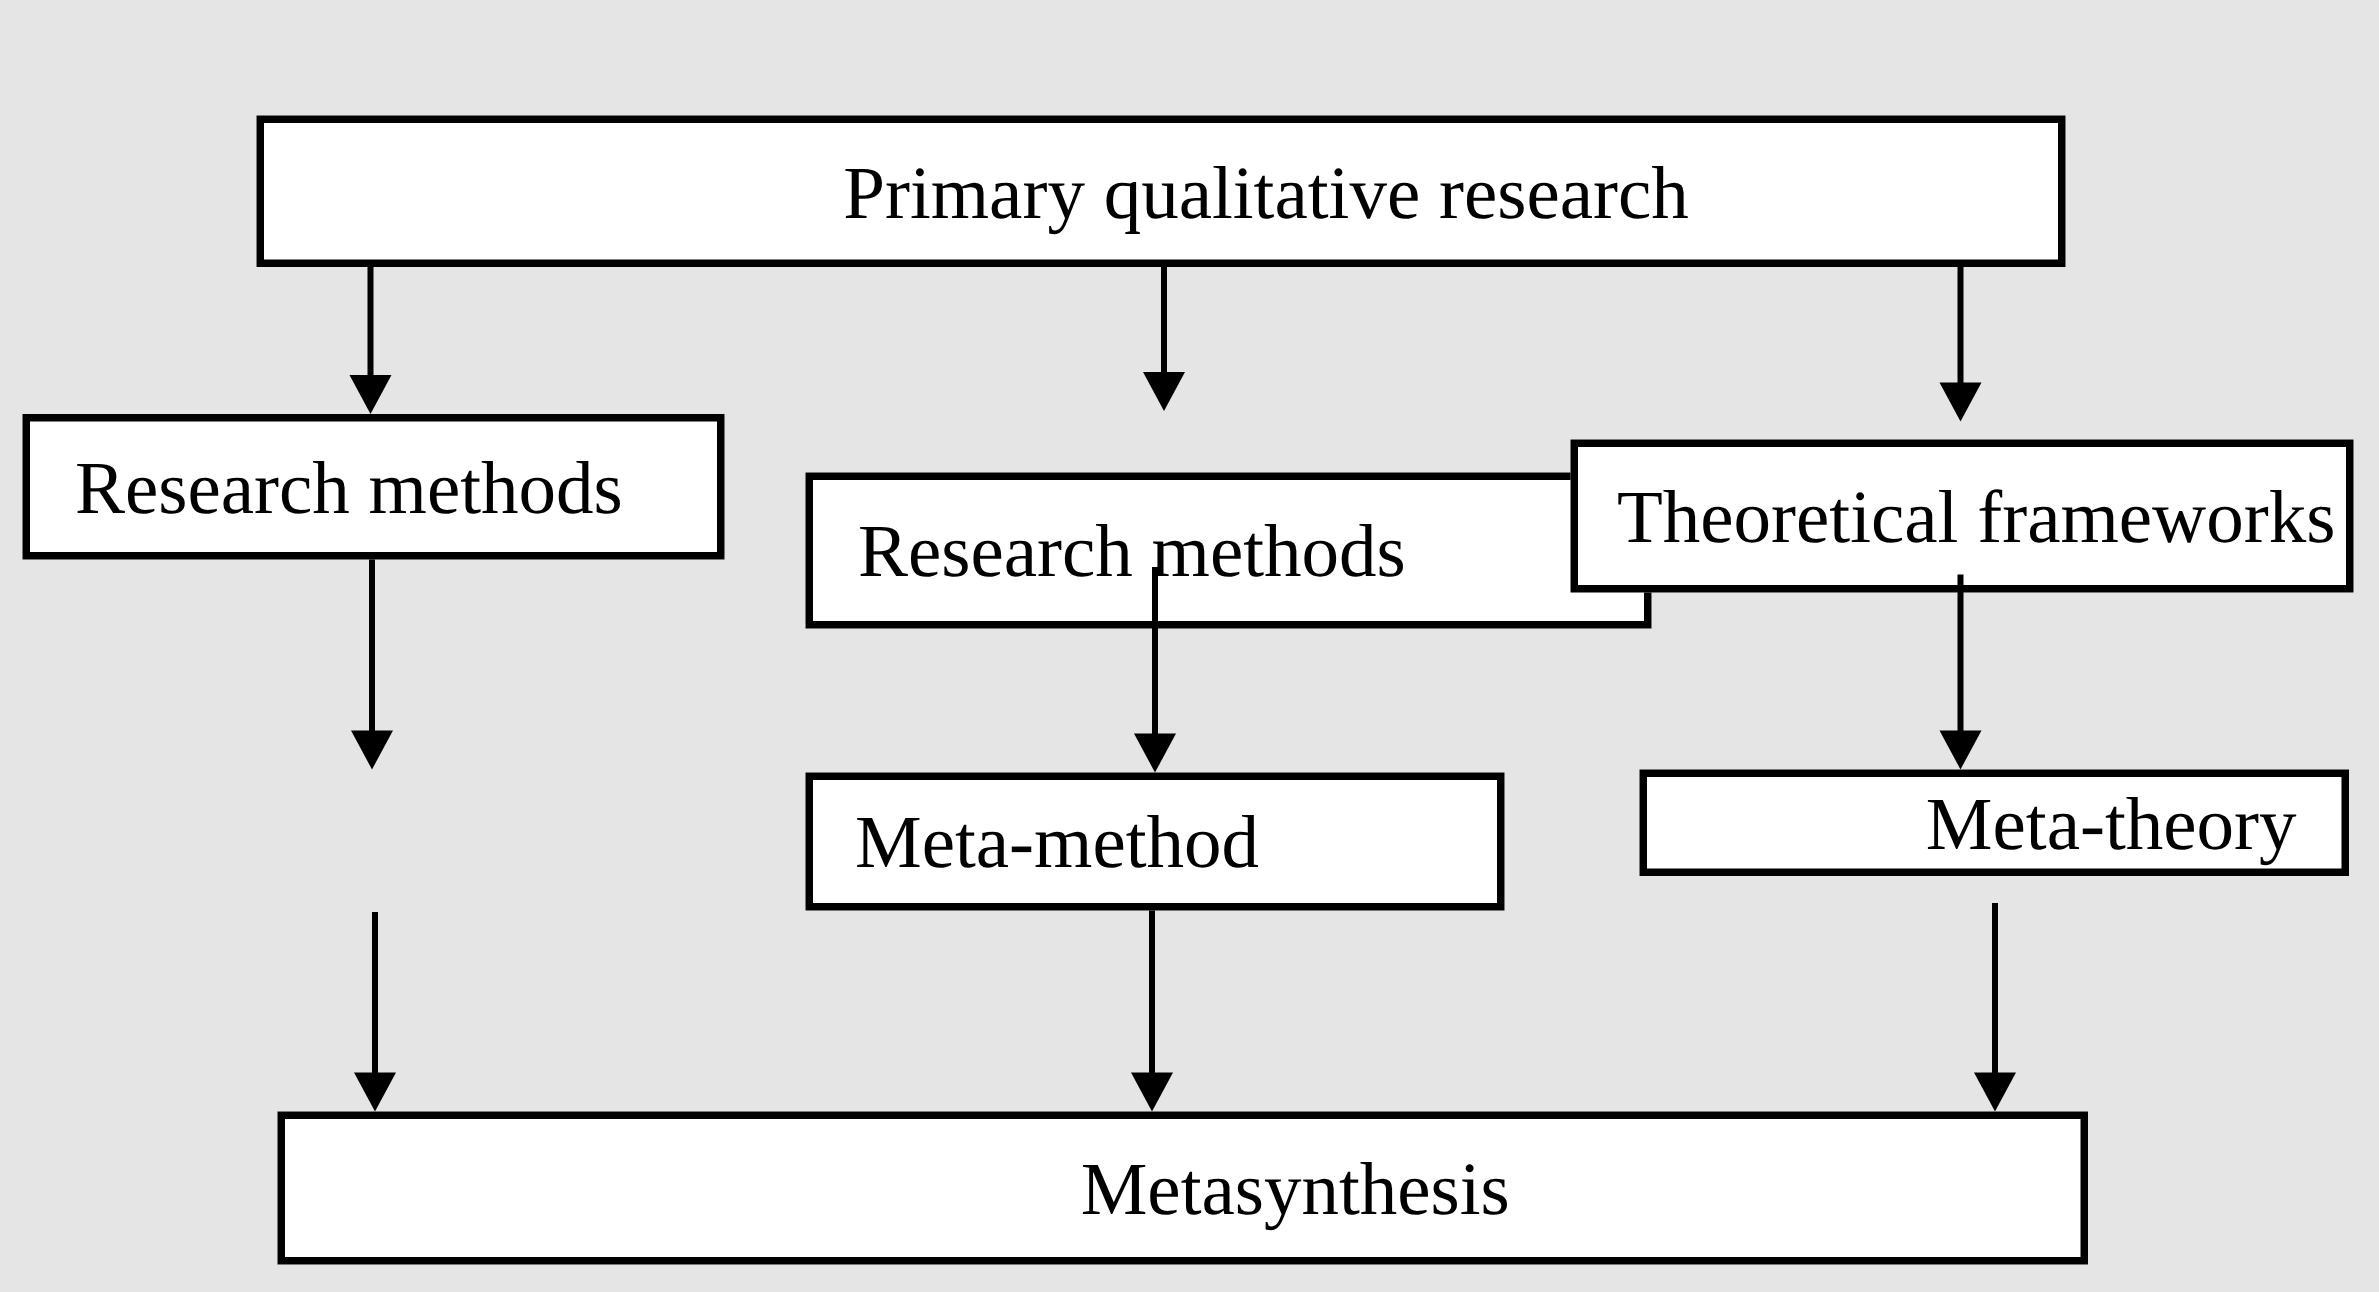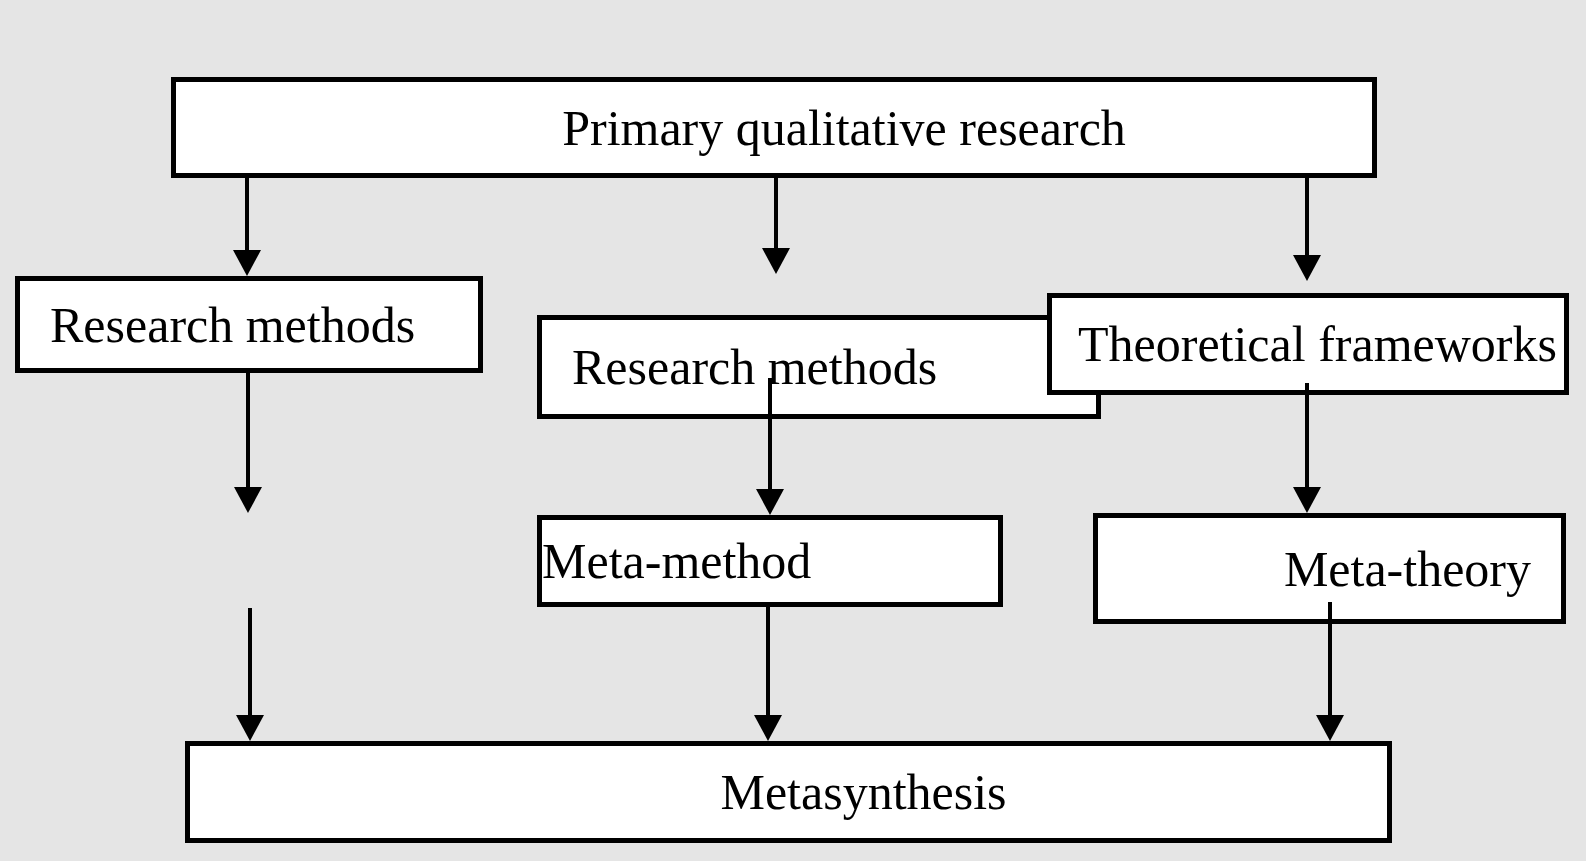--- a/index.html
+++ b/index.html
@@ -53,22 +53,22 @@
     border-right: 14px solid transparent;
     border-top: 26px solid #000000;
   }
 
   
   #n-primary       { left: 171px;  top: 77px;  width: 1206px; height: 101px; padding-left: 140px; }
   #n-findings      { left: 15px;   top: 276px; width: 468px;  height: 97px;  padding-left: 30px; }
   #n-methods       { left: 537px;  top: 274px; width: 564px;  height: 104px; padding-left: 30px; margin-top: 41px; }
   #n-frameworks    { left: 1047px; top: 281px; width: 522px;  height: 102px; padding-left: 26px; margin-top: 12px; }
   #n-metadata      { left: 15px;   top: 513px; width: 468px;  height: 95px;  padding-left: 30px; }
-  #n-metamethod    { left: 537px;  top: 515px; width: 466px;  height: 92px;  }
-  #n-metatheory    { left: 1093px; top: 513px; width: 473px;  height: 111px;  padding-right: 30px; }
+  #n-metamethod    { left: 537px;  top: 515px; width: 466px;  height: 92px;  padding-left: 28px; }
+  #n-metatheory    { left: 1093px; top: 513px; width: 473px;  height: 71px;  padding-right: 30px; }
   #n-metasynthesis { left: 185px;  top: 741px; width: 1207px; height: 102px; padding-left: 150px; }
 
   
   #a-top-findings    { left: 233px;  top: 178px; height: 98px; }
   #a-top-methods     { left: 762px;  top: 178px; height: 96px; }
   #a-top-frameworks  { left: 1293px; top: 178px; height: 103px; }
   #a-findings-meta   { left: 234px;  top: 373px; height: 140px; }
   #a-methods-meta    { left: 756px;  top: 378px; height: 137px; }
   #a-frameworks-meta { left: 1293px; top: 383px; height: 130px; }
   #a-metadata-syn    { left: 236px;  top: 608px; height: 133px; }

